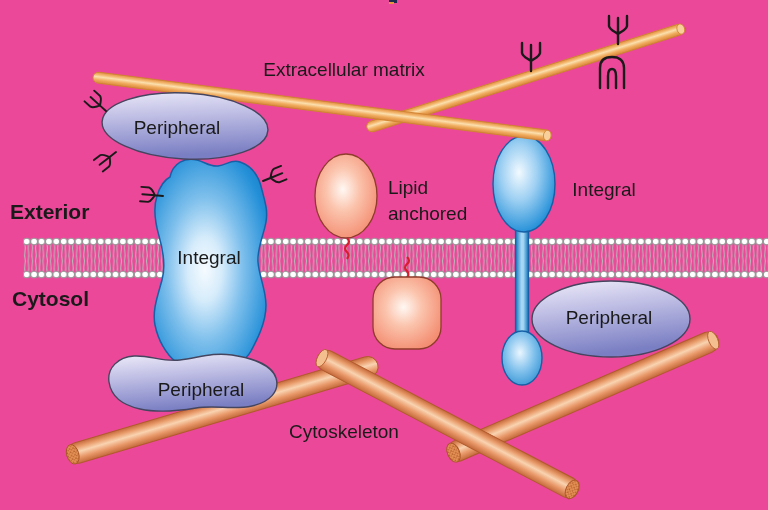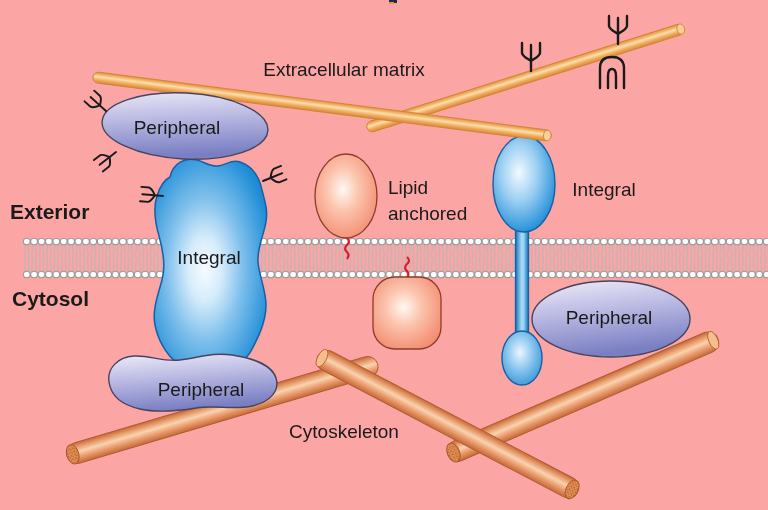--- a/index.html
+++ b/index.html
@@ -1,16 +1,16 @@
 <!DOCTYPE html>
 <html><head>
 <meta charset="utf-8">
 <style>
   html,body{margin:0;padding:0;background:#ffffff;}
-  #stage{position:relative;width:768px;height:510px;background:#fca5a5;overflow:hidden;
+  #stage{position:relative;width:768px;height:510px;background:#ec4899;overflow:hidden;
          font-family:"Liberation Sans", sans-serif;}
   svg{position:absolute;left:0;top:0;}
   text{fill:#1a1a1a;}
   .lbl{font-size:19px;}
   .lbl-bold{font-size:21px;font-weight:bold;}
   .glycan{stroke:#1a1a1a;stroke-width:2.4;fill:none;stroke-linecap:round;stroke-linejoin:round;}
 </style>
 </head>
 <body>
 

